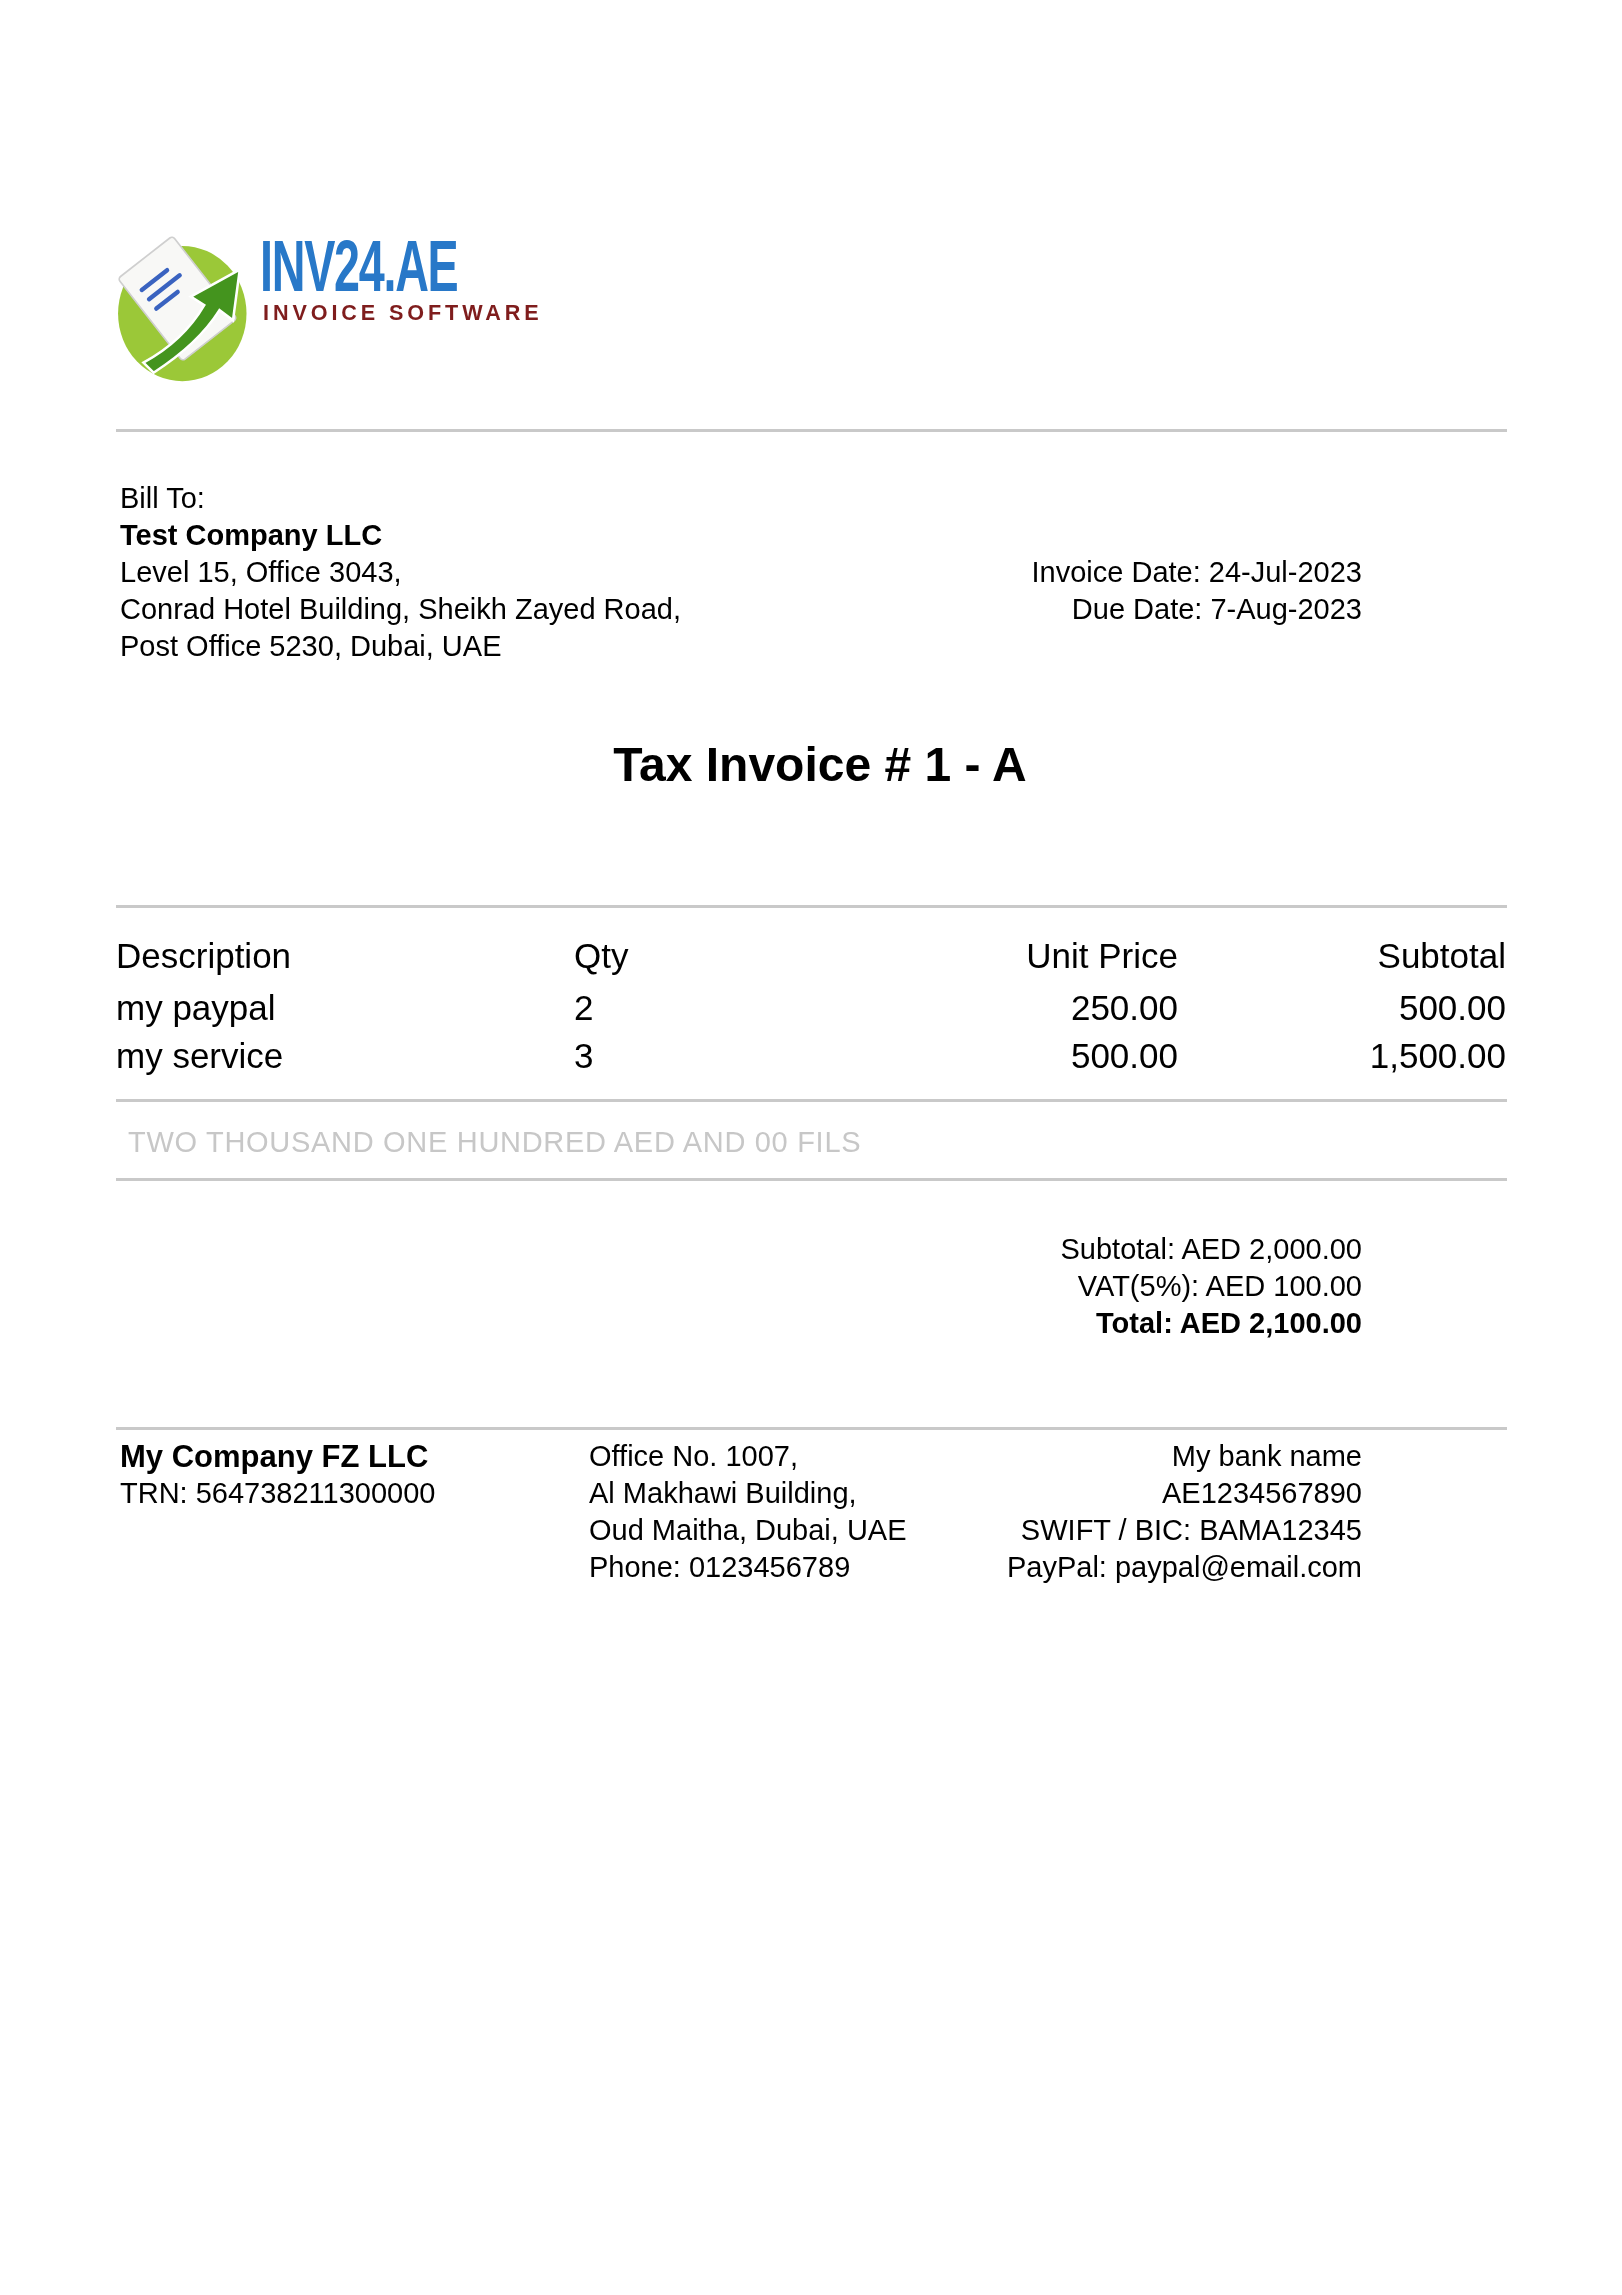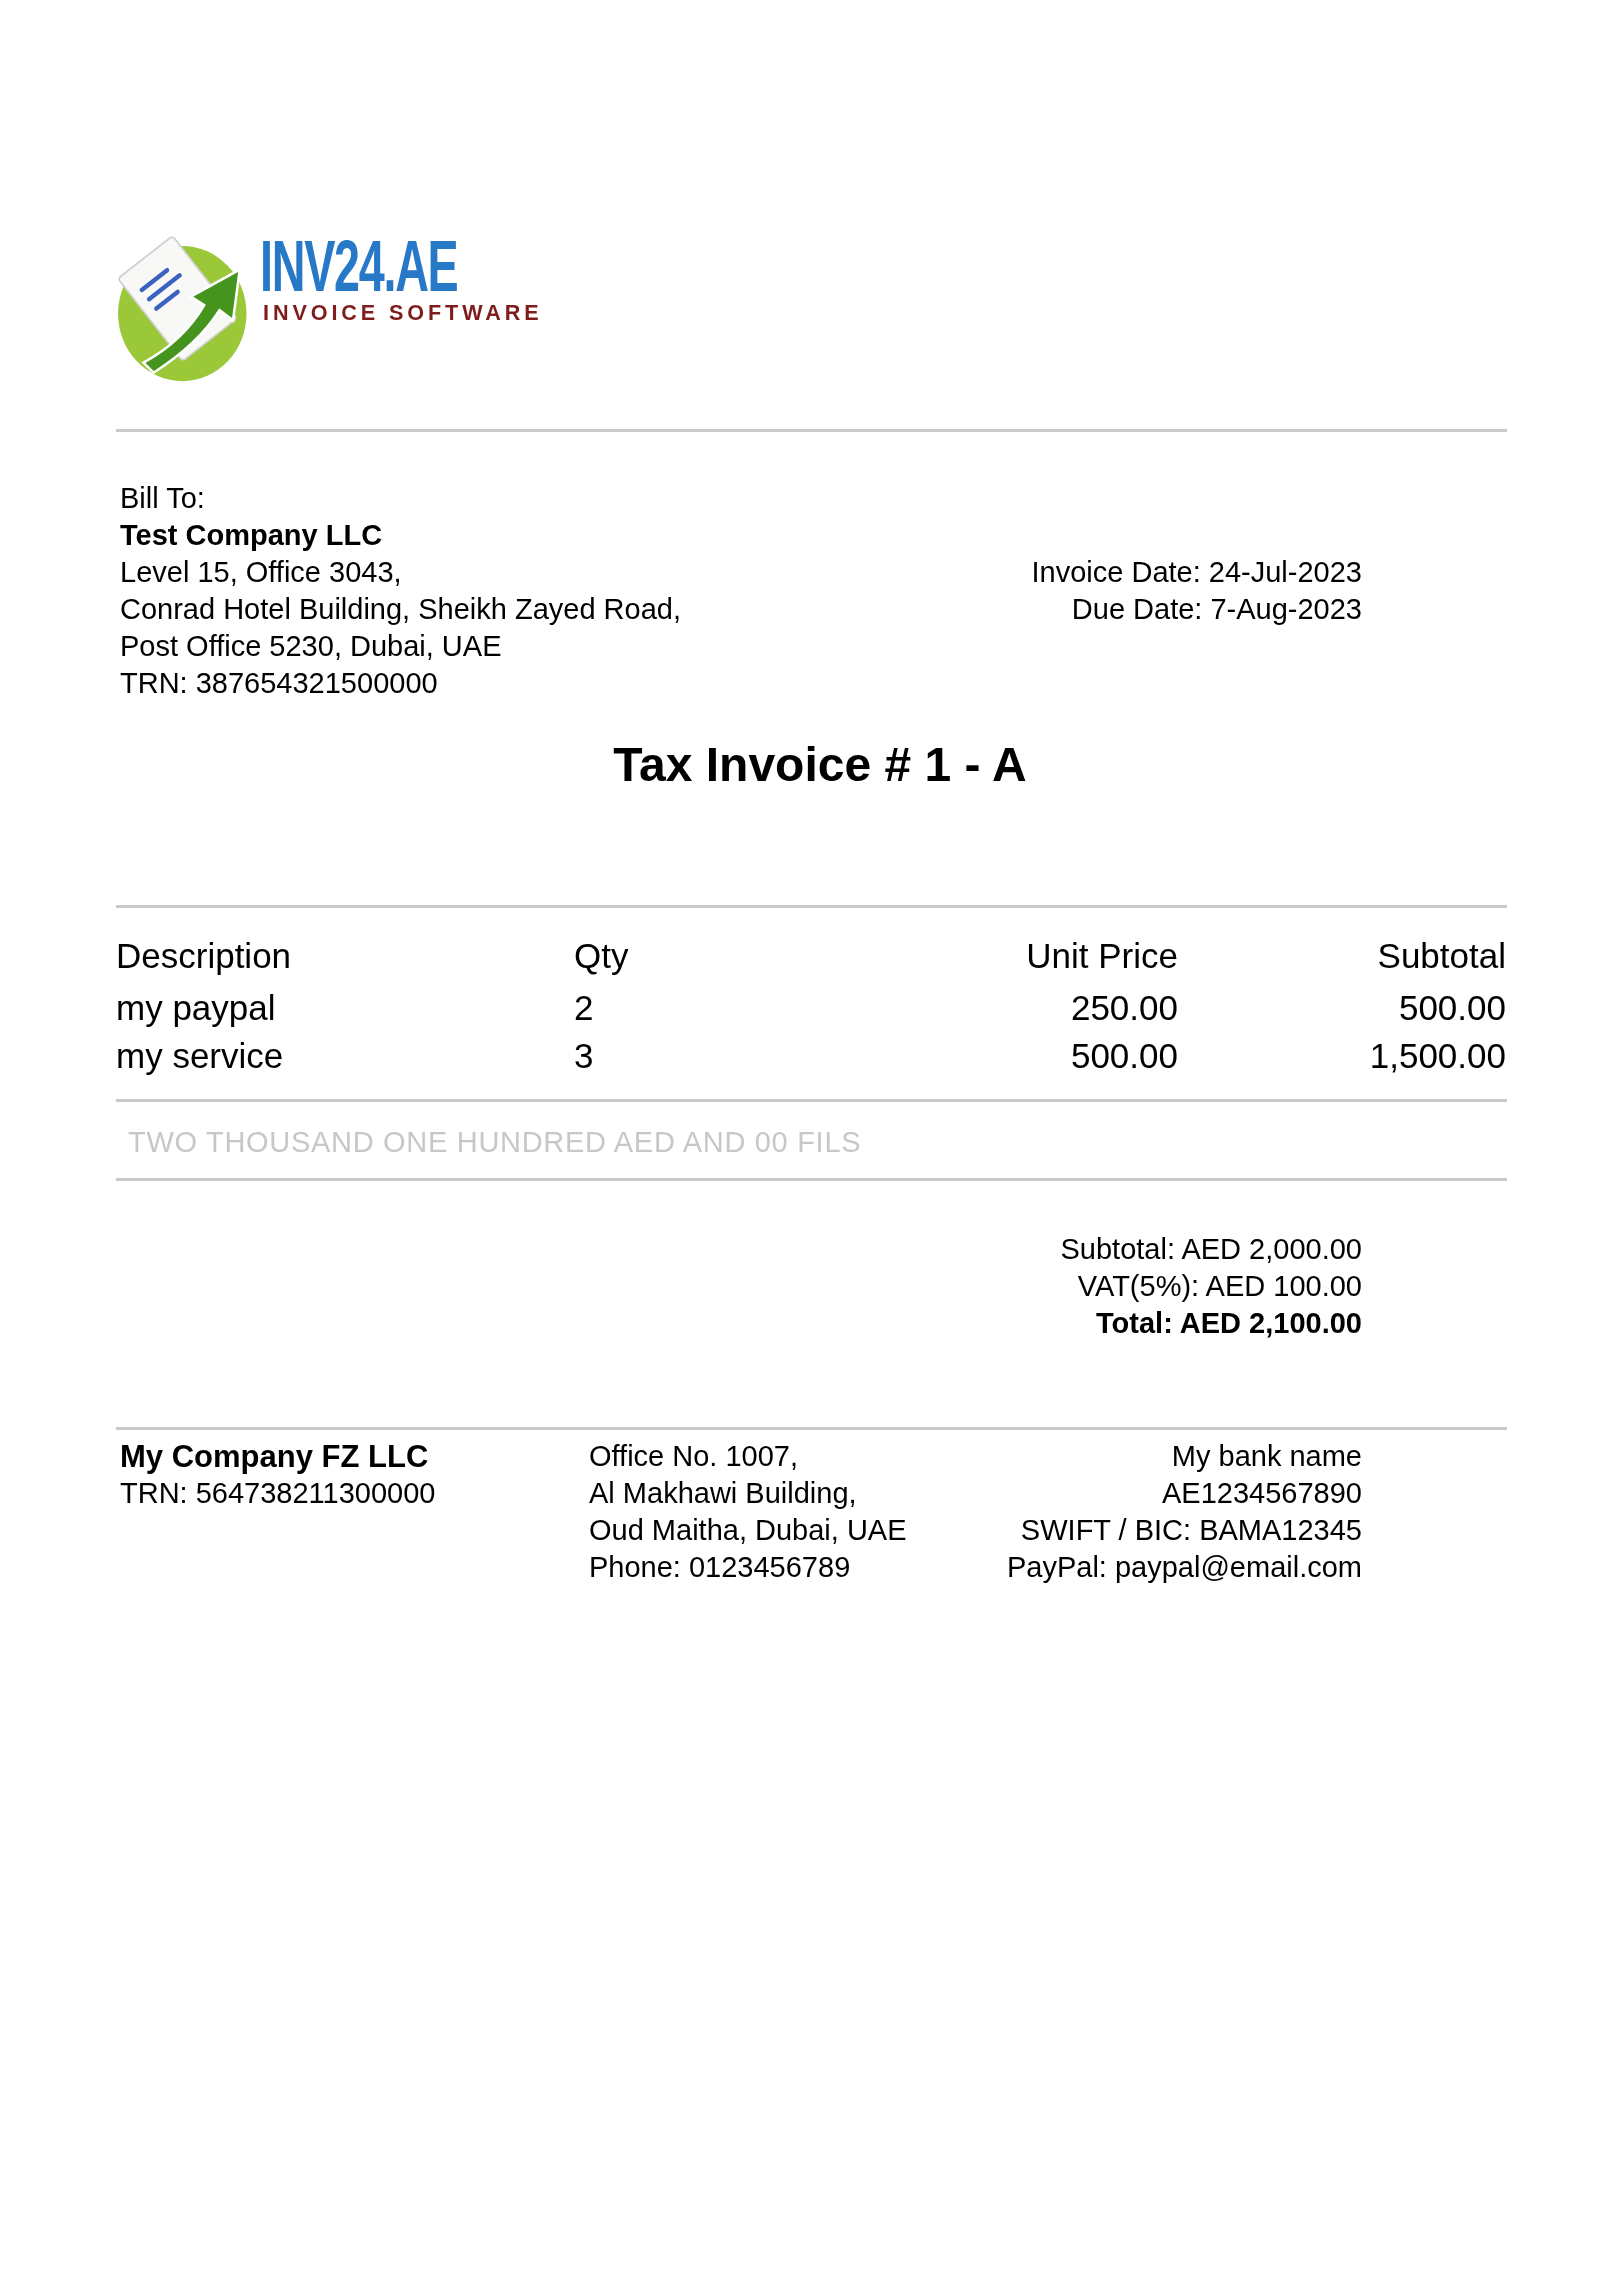--- a/index.html
+++ b/index.html
@@ -87,21 +87,20 @@
   <div class="rule" style="top:1099px;"></div>
   <div class="rule" style="top:1178px;"></div>
   <div class="rule" style="top:1427px;"></div>
 
   <div class="abs txt bill-to">
     <div>Bill To:</div>
     <div class="bold">Test Company LLC</div>
     <div>Level 15, Office 3043,</div>
     <div>Conrad Hotel Building, Sheikh Zayed Road,</div>
     <div>Post Office 5230, Dubai, UAE</div>
-    <div>TRN: 387654321500000</div>
   </div>
 
   <div class="abs txt dates">
     <div>Invoice Date: 24-Jul-2023</div>
     <div>Due Date: 7-Aug-2023</div>
   </div>
 
   <div class="abs title">Tax Invoice # 1 - A</div>
 
   <div>

